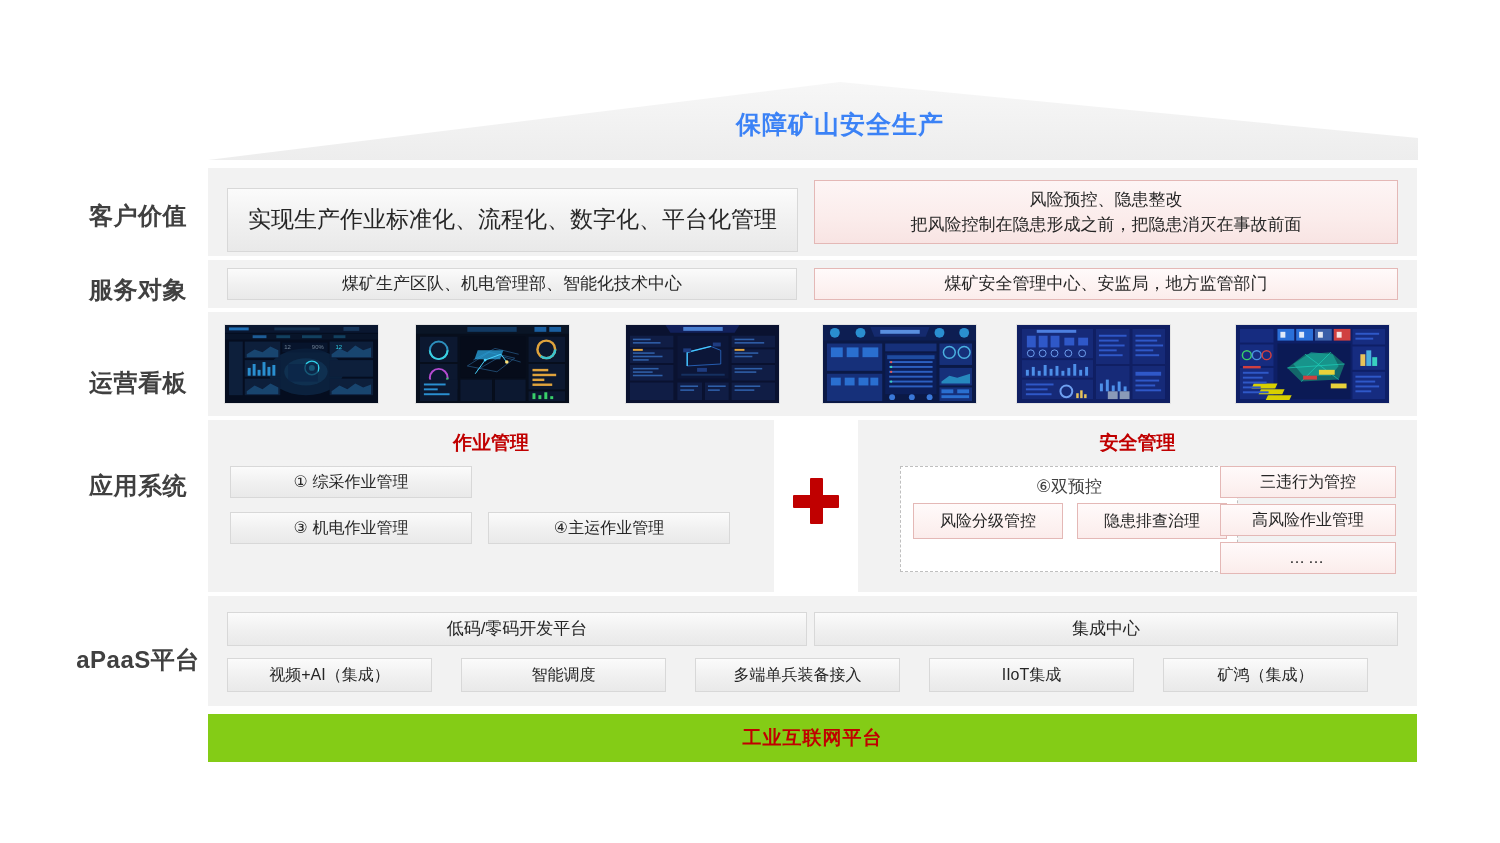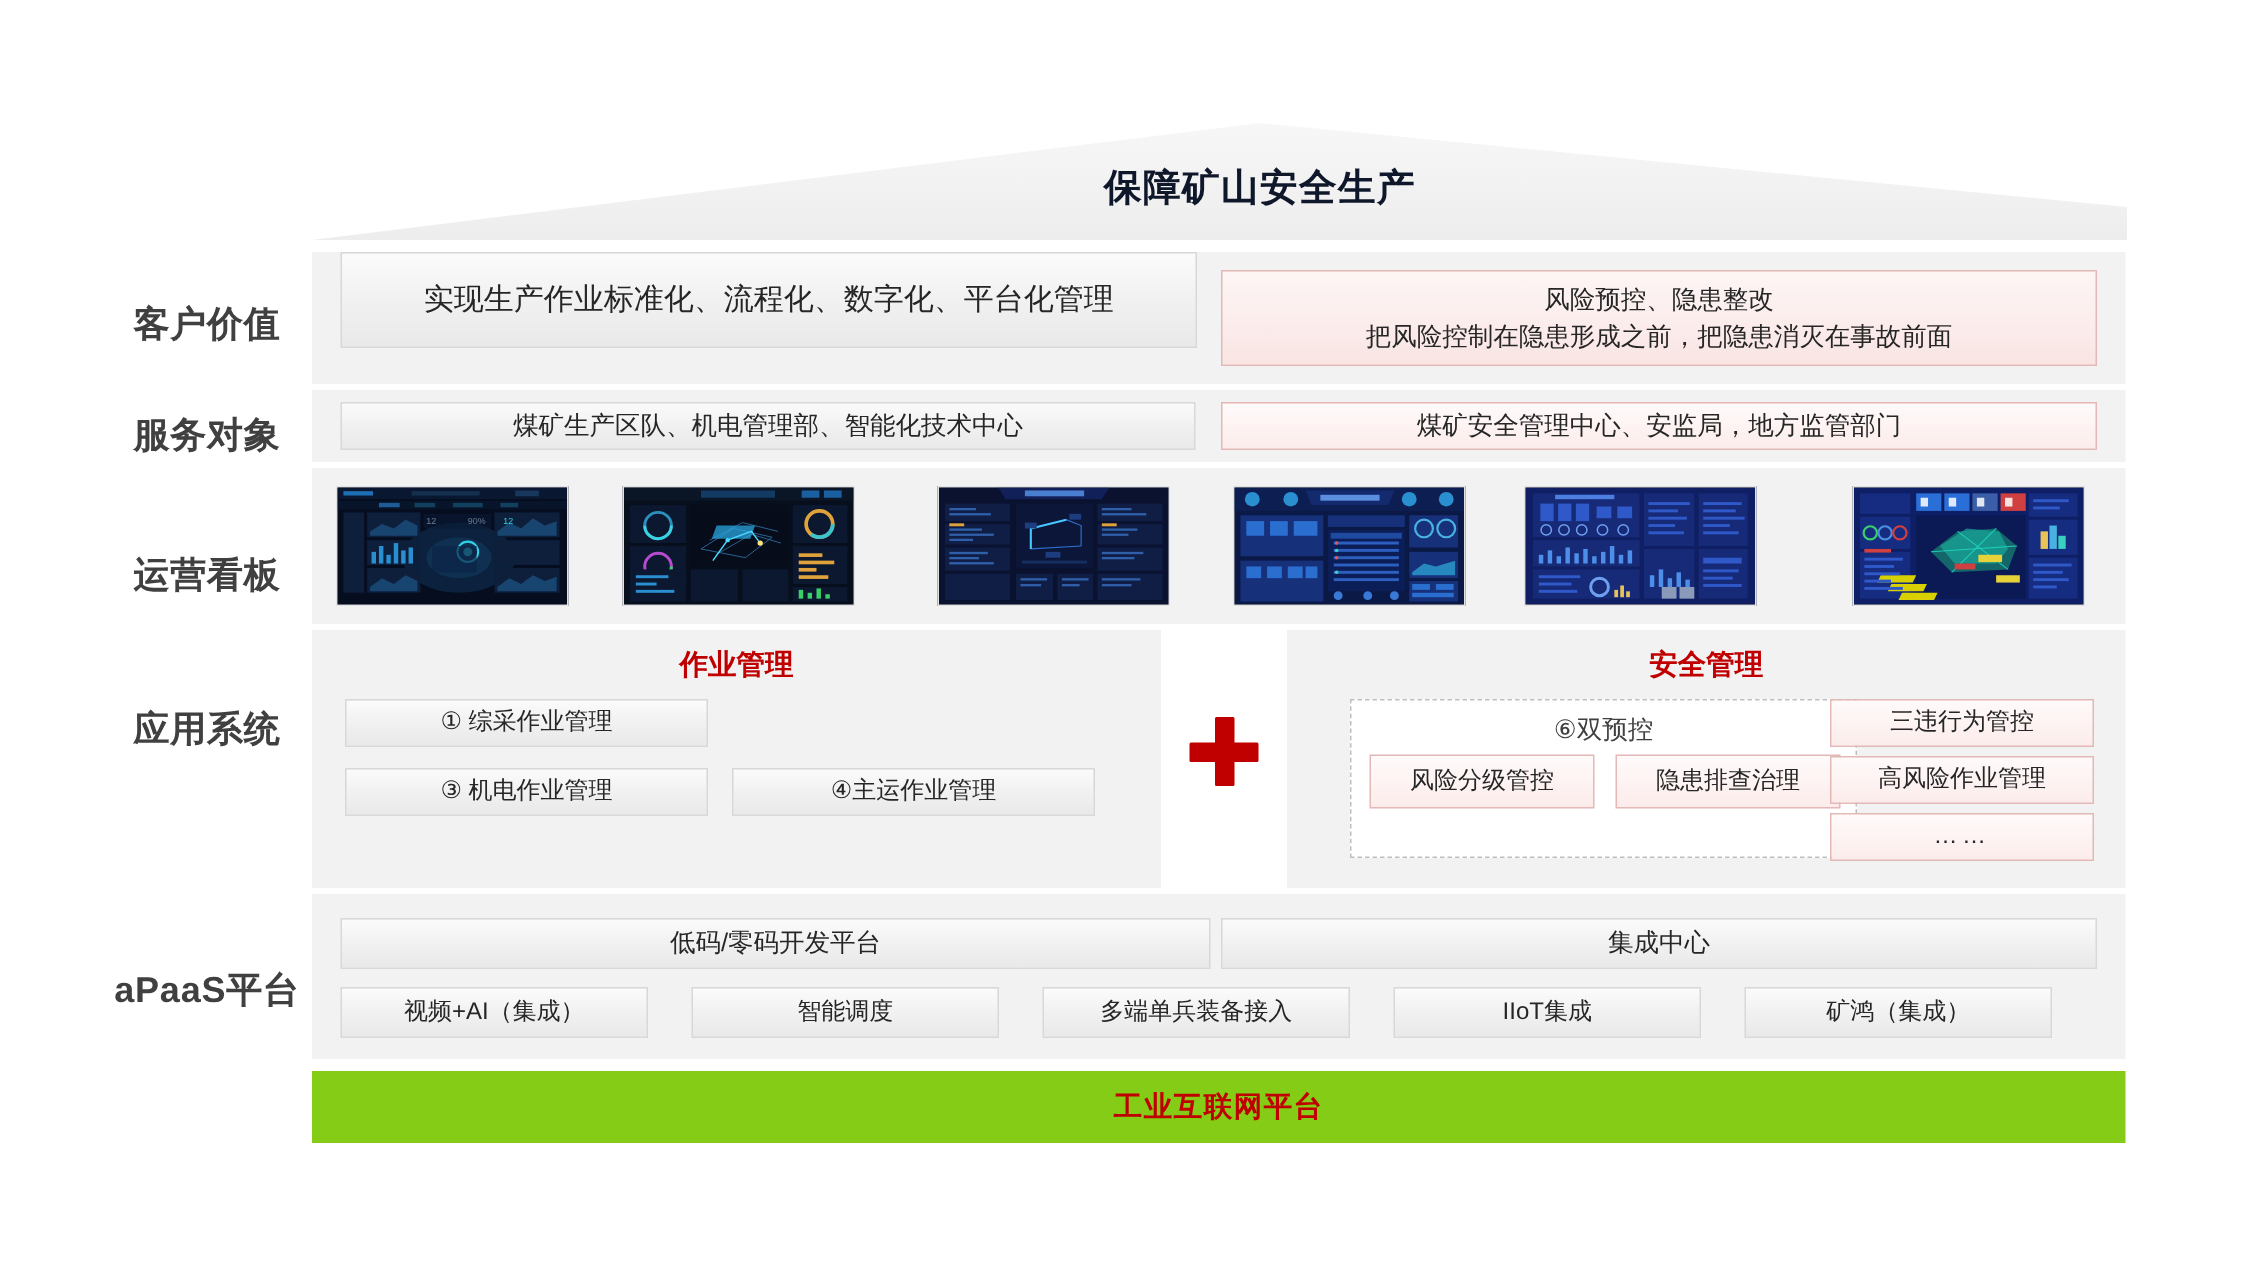--- a/index.html
+++ b/index.html
@@ -13,21 +13,21 @@
 
   
   .roof {
     position: absolute; left: 208px; top: 82px;
     width: 1210px; height: 78px;
   }
   .roof svg { display: block; width: 100%; height: 100%; }
   .roof-title {
     position: absolute; left: 560px; top: 108px;
     width: 560px; text-align: center;
-    font-size: 25px; font-weight: bold; color: #0f172a;
+    font-size: 25px; font-weight: bold; color: #3b82f6;
     letter-spacing: 1px;
   }
 
   
   .rowlabel {
     position: absolute; left: 58px; width: 160px;
     text-align: center;
     font-size: 24px; font-weight: bold; color: #404040;
     letter-spacing: .5px;
   }
@@ -121,21 +121,21 @@
   </div>
   <div class="roof-title">保障矿山安全生产</div>
 
   <div class="rowlabel" style="top:200px">客户价值</div>
   <div class="rowlabel" style="top:274px">服务对象</div>
   <div class="rowlabel" style="top:367px">运营看板</div>
   <div class="rowlabel" style="top:470px">应用系统</div>
   <div class="rowlabel" style="top:644px">aPaaS平台</div>
 
   <div class="band" style="top:168px;height:88px">
-    <div class="gbox" style="position:absolute;left:19px;top:0;width:571px;height:64px;font-size:20px">实现生产作业标准化、流程化、数字化、平台化管理</div>
+    <div class="gbox" style="position:absolute;left:19px;top:20px;width:571px;height:64px;font-size:23px">实现生产作业标准化、流程化、数字化、平台化管理</div>
     <div class="rbox" style="position:absolute;left:606px;top:12px;width:584px;height:64px;font-size:17px;flex-direction:column">
       <div>风险预控、隐患整改</div>
       <div>把风险控制在隐患形成之前，把隐患消灭在事故前面</div>
     </div>
   </div>
 
   <div class="band" style="top:260px;height:48px">
     <div class="gbox" style="position:absolute;left:19px;top:8px;width:570px;height:32px;font-size:17px">煤矿生产区队、机电管理部、智能化技术中心</div>
     <div class="rbox light" style="position:absolute;left:606px;top:8px;width:584px;height:32px;font-size:17px">煤矿安全管理中心、安监局，地方监管部门</div>
   </div>

